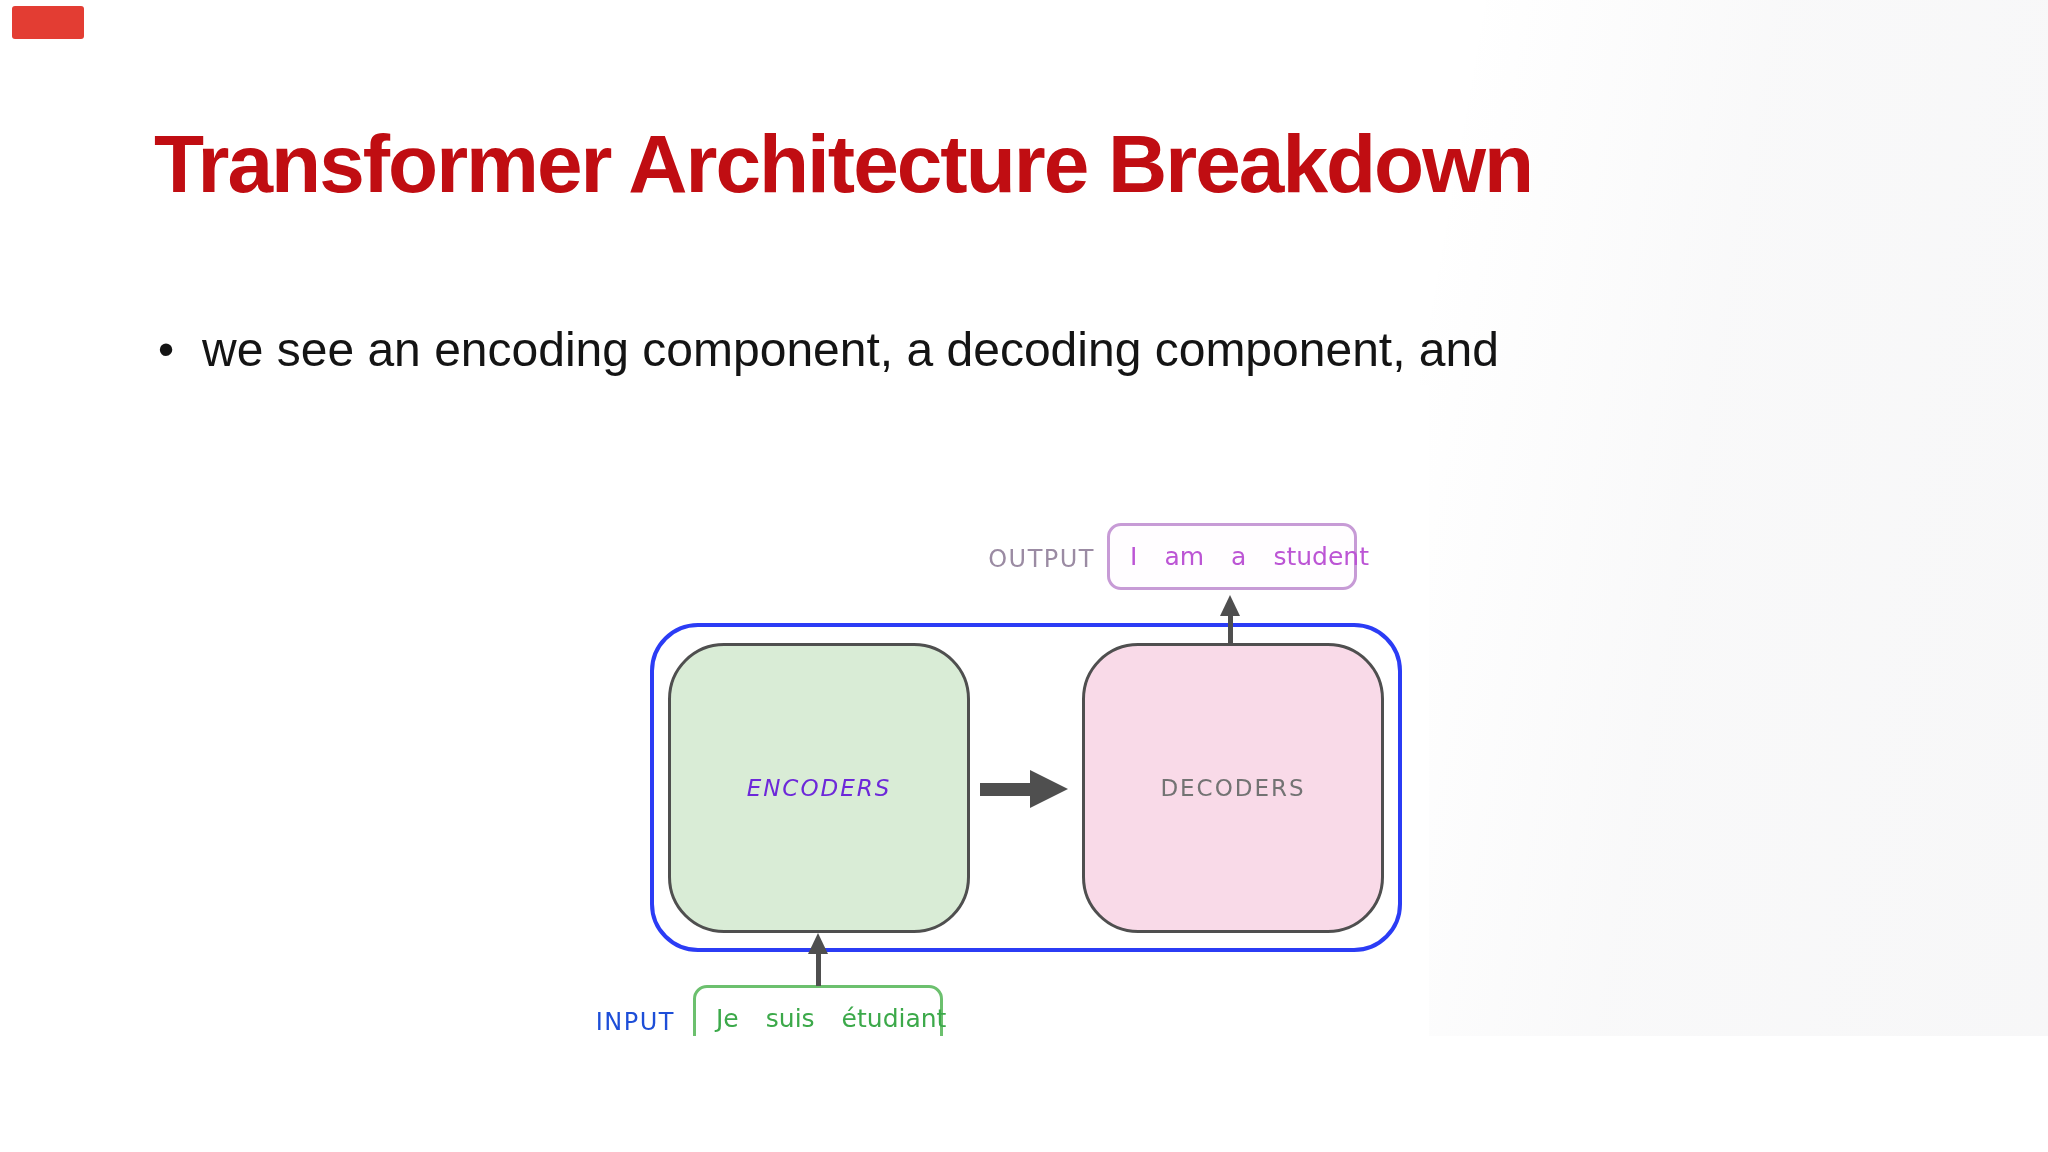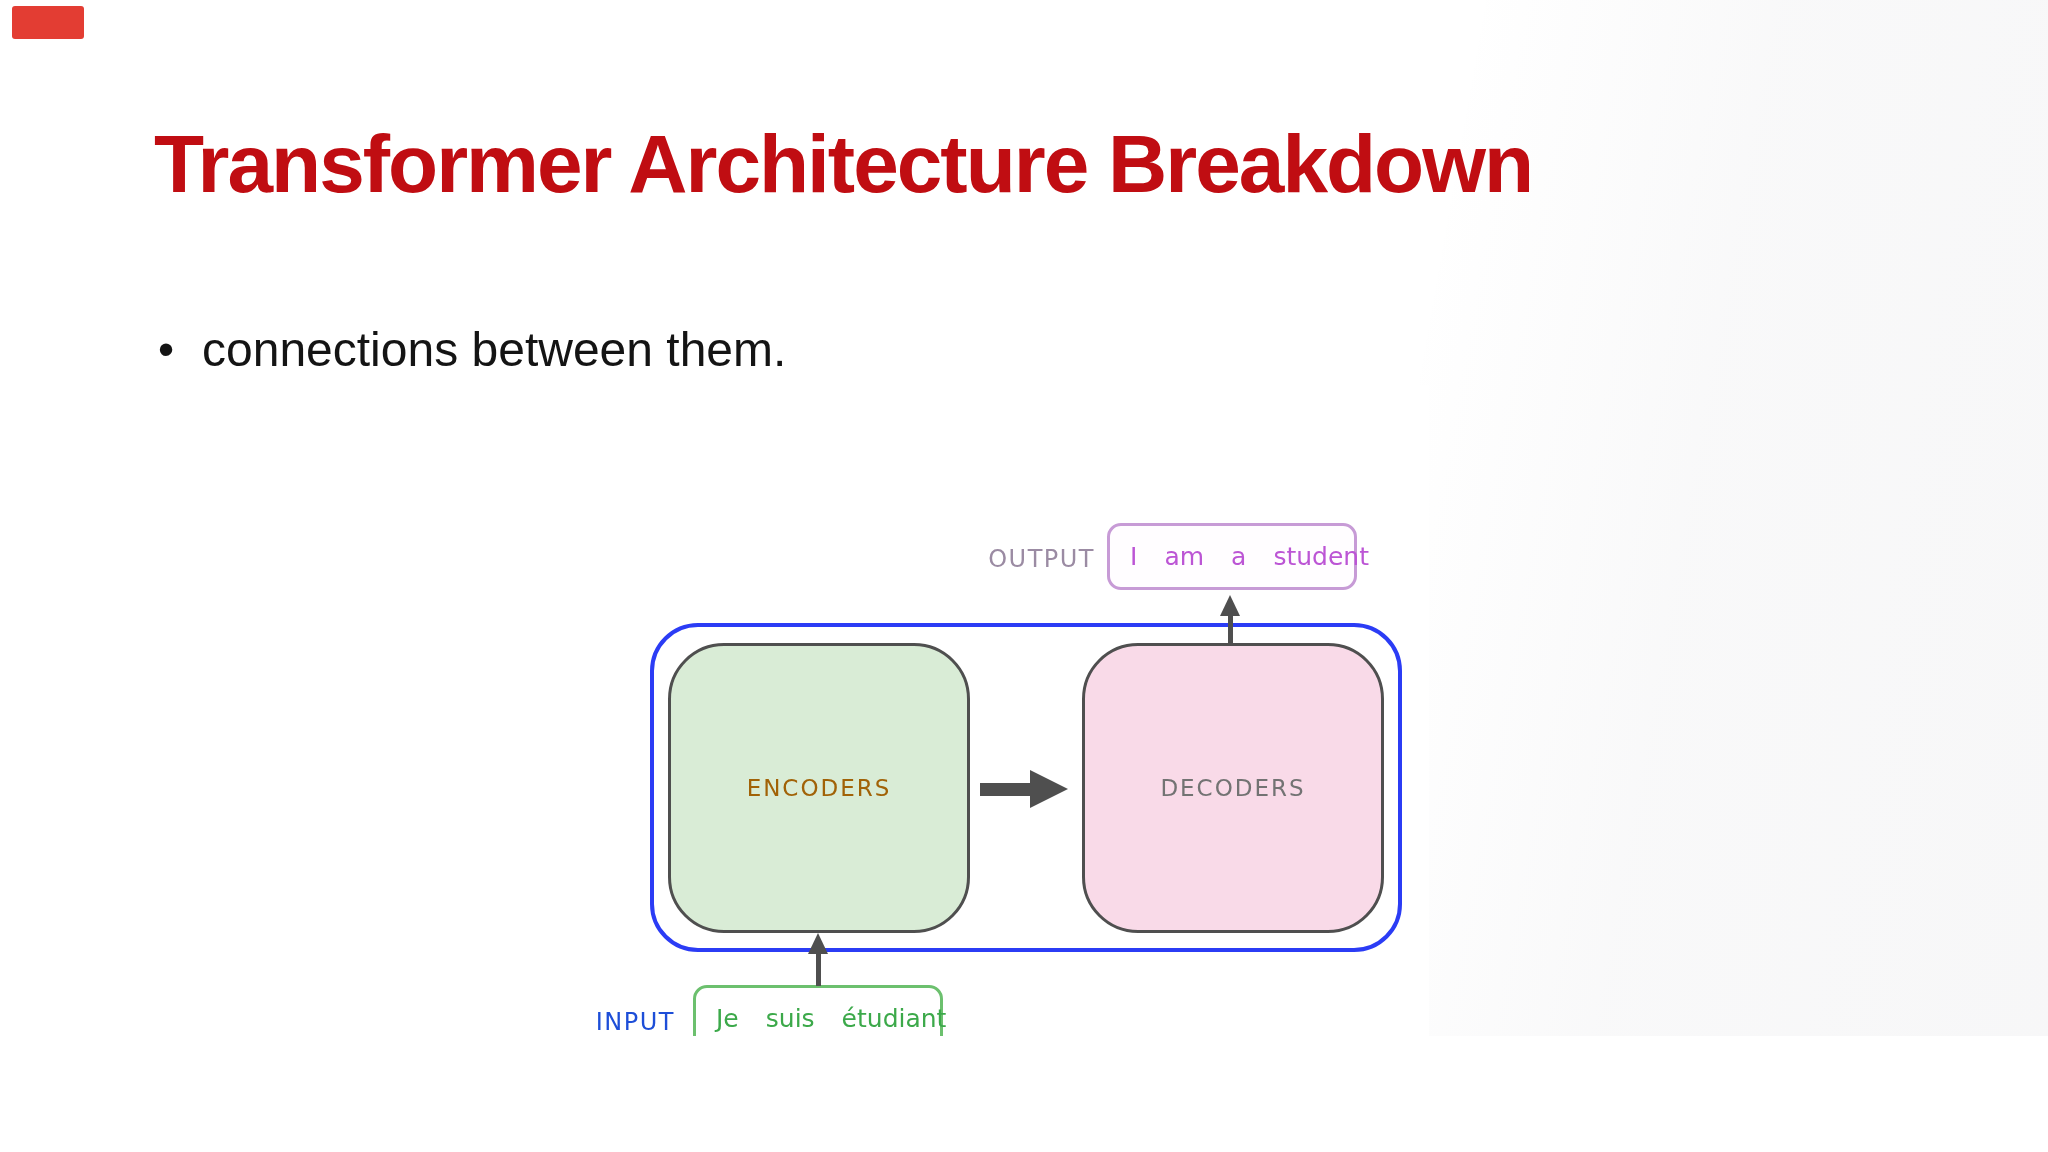--- a/index.html
+++ b/index.html
@@ -33,21 +33,21 @@
     border:4px solid #2b3cf5;border-radius:48px;background:#ffffff;z-index:1;
   }
   .big-box{
     position:absolute;width:302px;height:290px;box-sizing:border-box;top:643px;
     border:3px solid #4f4f4f;border-radius:56px;z-index:2;
     display:flex;align-items:center;justify-content:center;
   }
   .encoders-box{left:668px;background:#d9ecd6;}
   .decoders-box{left:1082px;background:#f9dae8;}
   .big-box .box-label{font-size:23px;letter-spacing:2px;}
-  .encoders-box .box-label{color:#a16207;}
+  .encoders-box .box-label{color:#6d28d9;font-style:italic;}
   .decoders-box .box-label{color:#737373;}
 
   .token-box{
     position:absolute;width:250px;height:67px;box-sizing:border-box;border-radius:14px;
     display:flex;align-items:center;padding-left:20px;gap:27px;
     font-size:25px;background:#fffdff;z-index:2;
   }
   .output-box{left:1107px;top:523px;border:3px solid #c79bd6;color:#bc55d5;}
   .input-box{left:693px;top:985px;border:3px solid #6cc06e;color:#3ca94a;background:#ffffff;}
 
@@ -73,21 +73,21 @@
   <div class="bg-tint"></div>
   <div class="diagram-paper"></div>
 
   <div class="corner-accent"></div>
 
   <div class="title">Transformer Architecture Breakdown</div>
 
   <div class="bullets">
     <div class="bullet-marker">•</div>
     <div class="bullet-lines">
-      <div>connections between them.</div>
+      <div>we see an encoding component, a decoding component, and</div>
     </div>
   </div>
 
   <div class="diagram">
 
     <div class="side-label output-side-label">OUTPUT</div>
     <div class="token-box output-box">
       <span>I</span>
       <span>am</span>
       <span>a</span>

